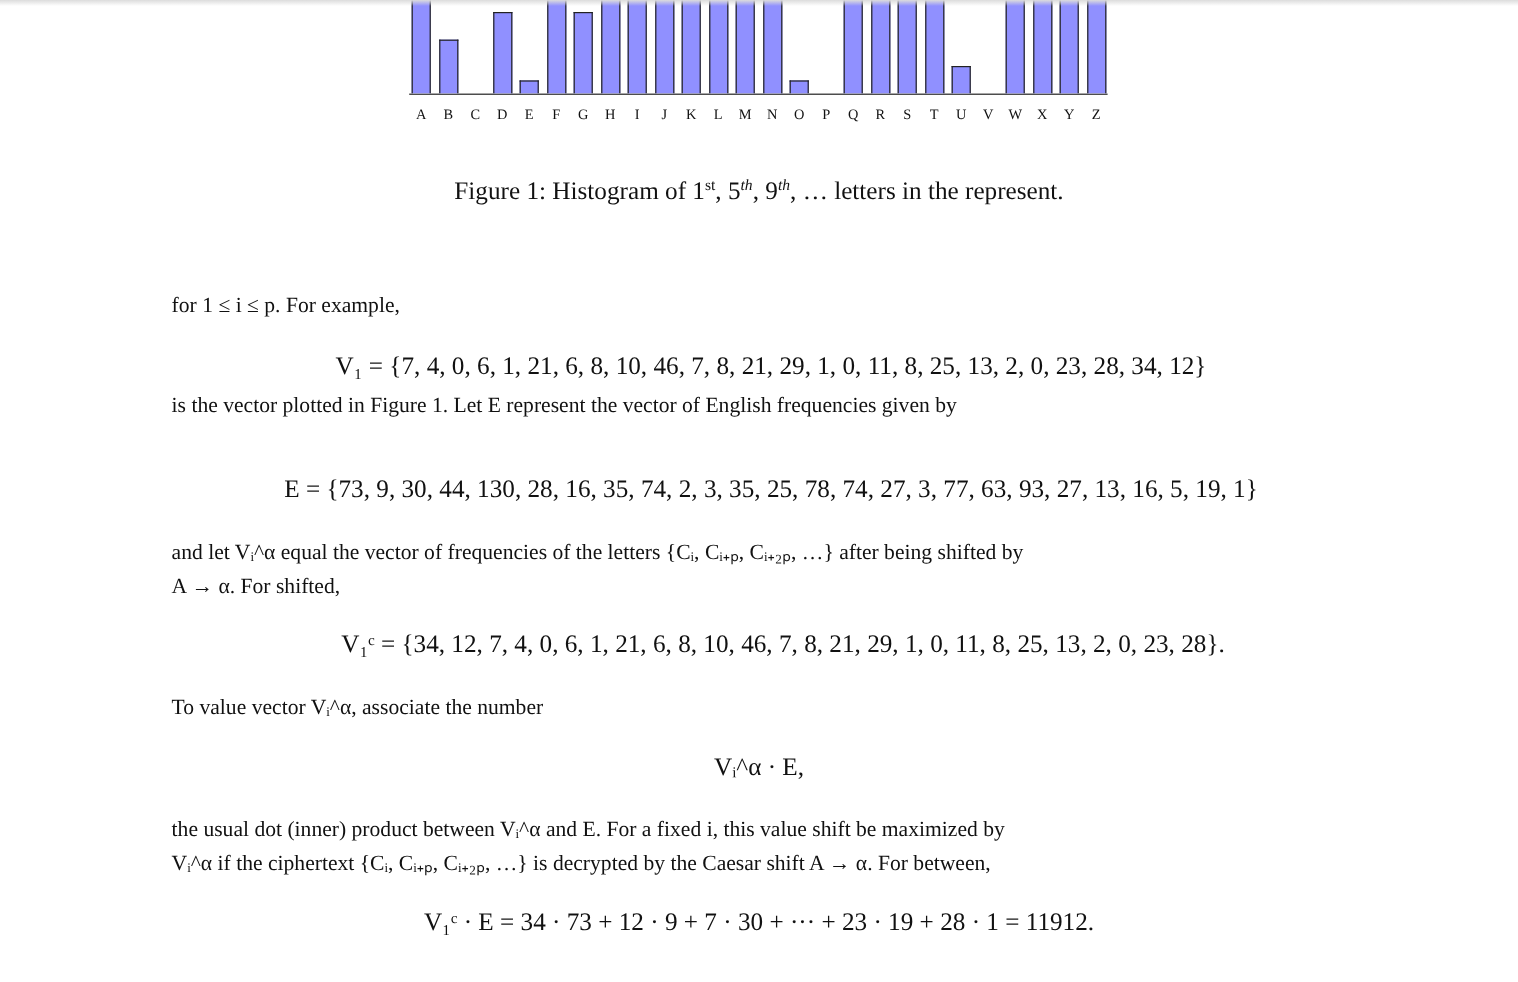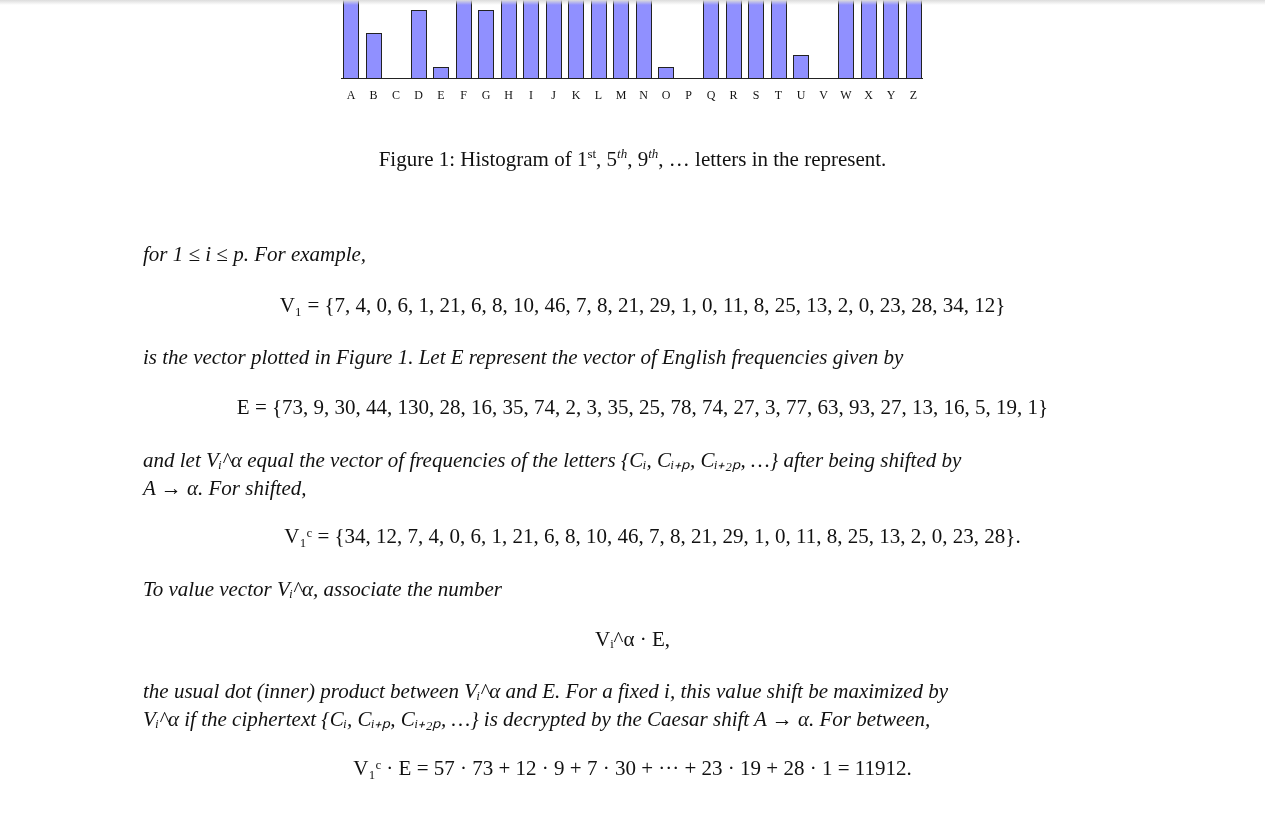--- a/index.html
+++ b/index.html
@@ -29,23 +29,22 @@
   .xlabel {
     position: absolute; width: 22px; text-align: center;
     font-family: "Liberation Serif", serif; font-size: 12px; color: #111;
   }
   .caption {
     position: absolute; left: 0; top: 146px; width: 1265px; text-align: center;
     font-family: "Liberation Serif", serif; font-size: 21px;
   }
   .p {
     position: absolute; left: 143px; width: 990px;
-    font-family: "Liberation Serif", serif; font-size: 21px; line-height: 28px;
+    font-family: "Liberation Serif", serif; font-size: 18px; line-height: 28px;
     white-space: nowrap;
-    font-style: italic;
   }
   .eq {
     position: absolute; left: 0; width: 1265px; text-align: center;
     font-family: "Liberation Serif", serif; font-size: 21px;
     white-space: nowrap;
   }
   i, .m { font-style: italic; }
   sup, sub { font-size: 13px; }
 </style>
 </head>
@@ -106,22 +105,22 @@
     <div class="xlabel" style="left: 539px;">Y</div>
     <div class="xlabel" style="left: 561.5px;">Z</div>
   </div>
 
 <div class="caption">
   <span>Figure 1: Histogram of 1</span><sup>st</sup><span>, 5</span><sup class="m">th</sup><span>, 9</span><sup class="m">th</sup><span>, … letters in the represent.</span>
 </div>
 
 <div class="p" style="top:240px">for 1 ≤ i ≤ p. For example,</div>
 <div class="eq" style="top:293px; padding-left:10px">V₁ = {7, 4, 0, 6, 1, 21, 6, 8, 10, 46, 7, 8, 21, 29, 1, 0, 11, 8, 25, 13, 2, 0, 23, 28, 34, 12}</div>
-<div class="p" style="top:343px">is the vector plotted in Figure 1. Let E represent the vector of English frequencies given by</div>
+<div class="p" style="top:323px">is the vector plotted in Figure 1. Let E represent the vector of English frequencies given by</div>
 <div class="eq" style="top:395px; padding-left:10px">E = {73, 9, 30, 44, 130, 28, 16, 35, 74, 2, 3, 35, 25, 78, 74, 27, 3, 77, 63, 93, 27, 13, 16, 5, 19, 1}</div>
 <div class="p" style="top:446px">and let Vᵢ^α equal the vector of frequencies of the letters {Cᵢ, Cᵢ₊ₚ, Cᵢ₊₂ₚ, …} after being shifted by</div>
 <div class="p" style="top:474px">A → α. For shifted,</div>
 <div class="eq" style="top:524px; padding-left:20px">V₁ᶜ = {34, 12, 7, 4, 0, 6, 1, 21, 6, 8, 10, 46, 7, 8, 21, 29, 1, 0, 11, 8, 25, 13, 2, 0, 23, 28}.</div>
 <div class="p" style="top:575px">To value vector Vᵢ^α, associate the number</div>
 <div class="eq" style="top:627px">Vᵢ^α · E,</div>
 <div class="p" style="top:677px">the usual dot (inner) product between Vᵢ^α and E. For a fixed i, this value shift be maximized by</div>
 <div class="p" style="top:705px">Vᵢ^α if the ciphertext {Cᵢ, Cᵢ₊ₚ, Cᵢ₊₂ₚ, …} is decrypted by the Caesar shift A → α. For between,</div>
-<div class="eq" style="top:756px">V₁ᶜ · E = 57 · 73 + 12 · 9 + 7 · 30 + ··· + 23 · 19 + 28 · 1 = 11912.</div>
+<div class="eq" style="top:756px">V₁ᶜ · E = 34 · 73 + 12 · 9 + 7 · 30 + ··· + 23 · 19 + 28 · 1 = 11912.</div>
 
 </body></html>

